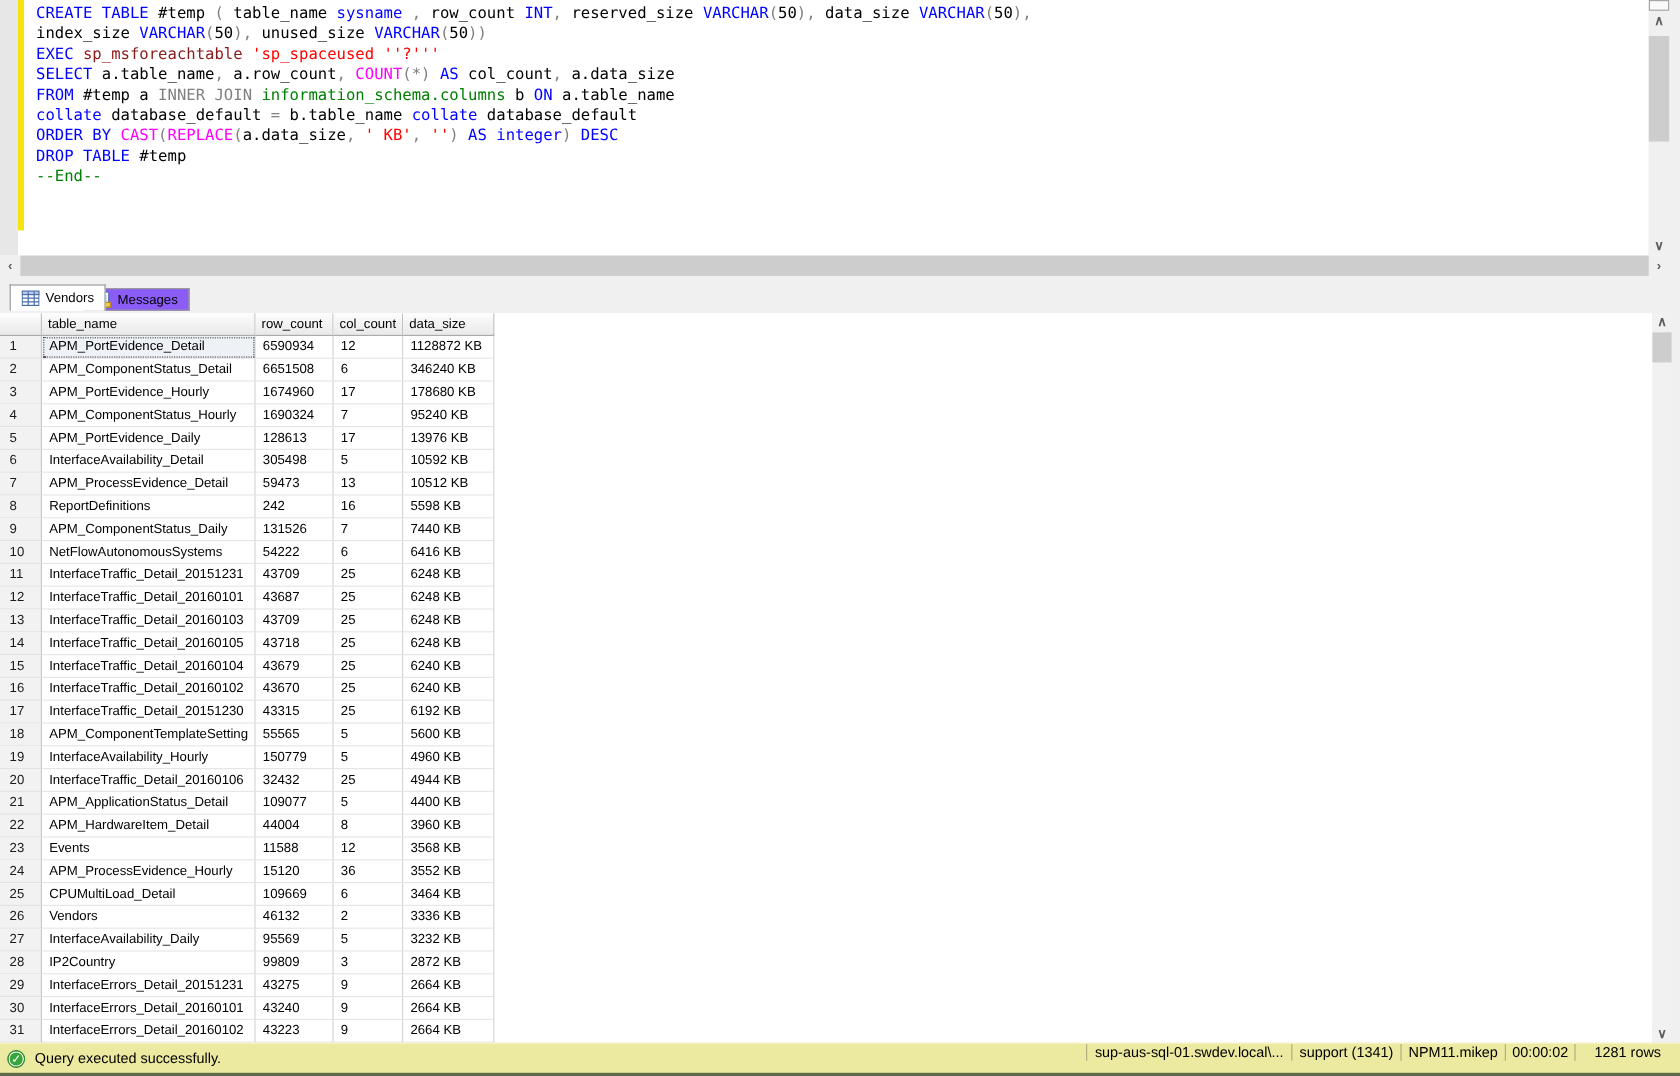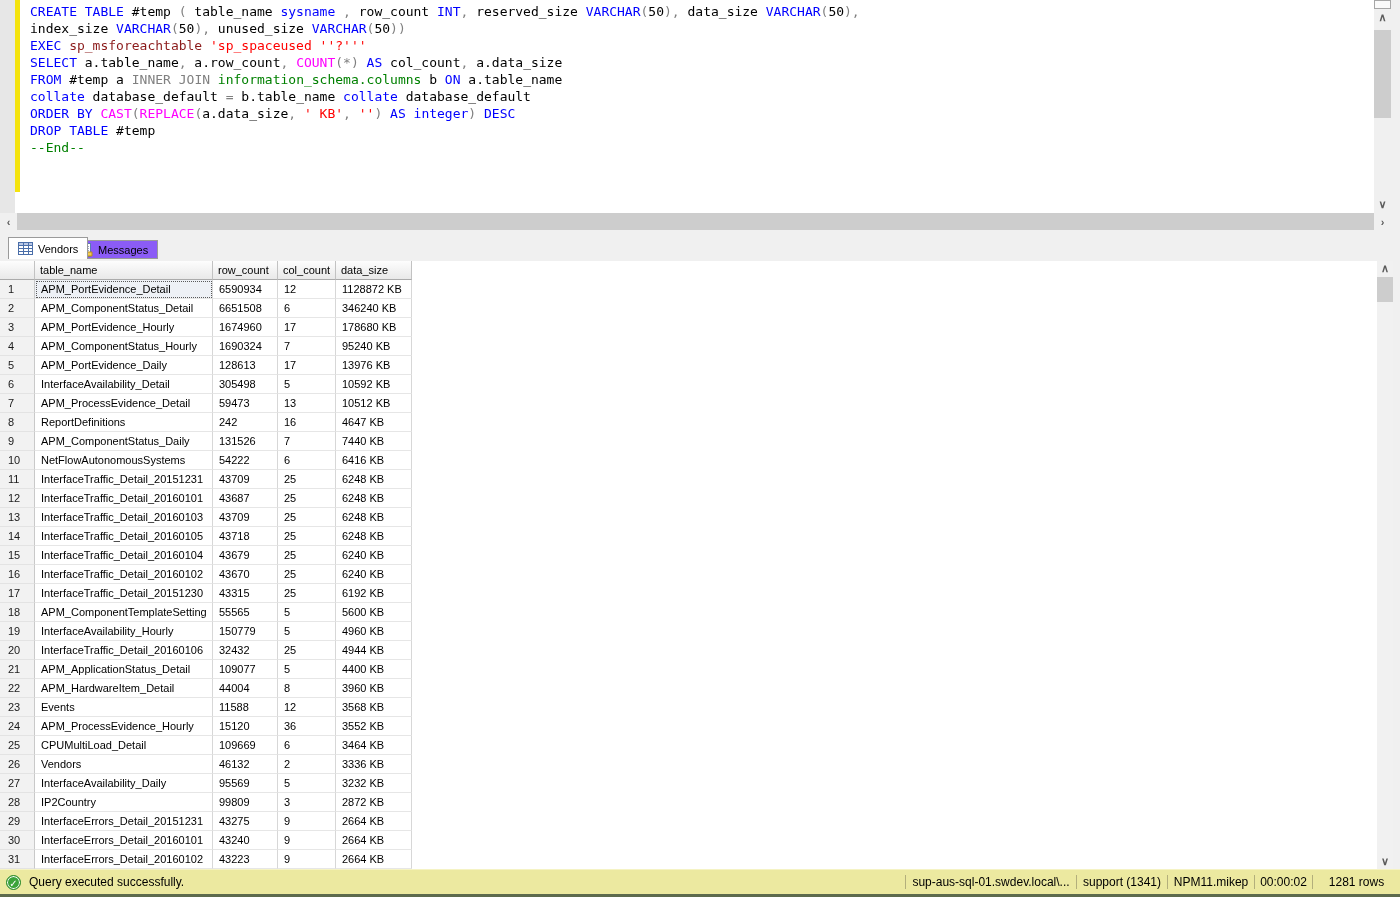--- a/index.html
+++ b/index.html
@@ -52,21 +52,21 @@
   #grid-vscroll{position:absolute;left:1377px;top:261px;width:16px;height:608px;background:#f1f1f1}
   #gv-up{left:0;top:0;width:16px;height:15px;background:#f1f1f1}
   #gv-thumb{position:absolute;left:0;top:16px;width:16px;height:25px;background:#cdcdcd}
   #gv-down{left:0;top:593px;width:16px;height:15px;background:#f1f1f1}
 
   
   #statusbar{position:absolute;left:0;top:869px;width:1400px;height:28px;background:var(--statusbar-bg,#ece9a0);border-top:1px solid #f5f3c4;border-bottom:3px solid #5d6b4d;display:flex;align-items:center}
   #status-left{display:flex;align-items:center;padding-left:6px;min-width:0}
   #success-icon{width:15px;height:15px;border-radius:50%;background:var(--success-green,#3ba33b);color:#fff;font-size:10px;line-height:15px;text-align:center;border:1px solid #2e8a2e;box-shadow:0 0 0 1px #ffffff inset}
   #status-message{font-size:12px;margin-left:8px;color:#000}
-  #status-right{margin-left:auto;display:flex;align-self:stretch;align-items:center}
+  #status-right{margin-left:auto;display:flex;align-self:stretch;align-items:flex-start}
   .sfield{display:flex;align-items:center;justify-content:center;font-size:12px;color:#000;border-left:1px solid #b3af7c;white-space:nowrap;overflow:hidden;padding:0 4px}
   #sf-server{width:171px}#sf-login{width:91px}#sf-db{width:87px}#sf-time{width:58px}#sf-rows{width:88px}
 </style>
 </head>
 <body>
 
 <div id="window">
 
   <div id="editor">
     <div id="gutter"></div>
@@ -181,21 +181,21 @@
           <div class="gcell c1">APM_ProcessEvidence_Detail</div>
           <div class="gcell c2">59473</div>
           <div class="gcell c3">13</div>
           <div class="gcell c4">10512 KB</div>
         </div>
         <div class="grow">
           <div class="rownum c0">8</div>
           <div class="gcell c1">ReportDefinitions</div>
           <div class="gcell c2">242</div>
           <div class="gcell c3">16</div>
-          <div class="gcell c4">4647 KB</div>
+          <div class="gcell c4">5598 KB</div>
         </div>
         <div class="grow">
           <div class="rownum c0">9</div>
           <div class="gcell c1">APM_ComponentStatus_Daily</div>
           <div class="gcell c2">131526</div>
           <div class="gcell c3">7</div>
           <div class="gcell c4">7440 KB</div>
         </div>
         <div class="grow">
           <div class="rownum c0">10</div>

